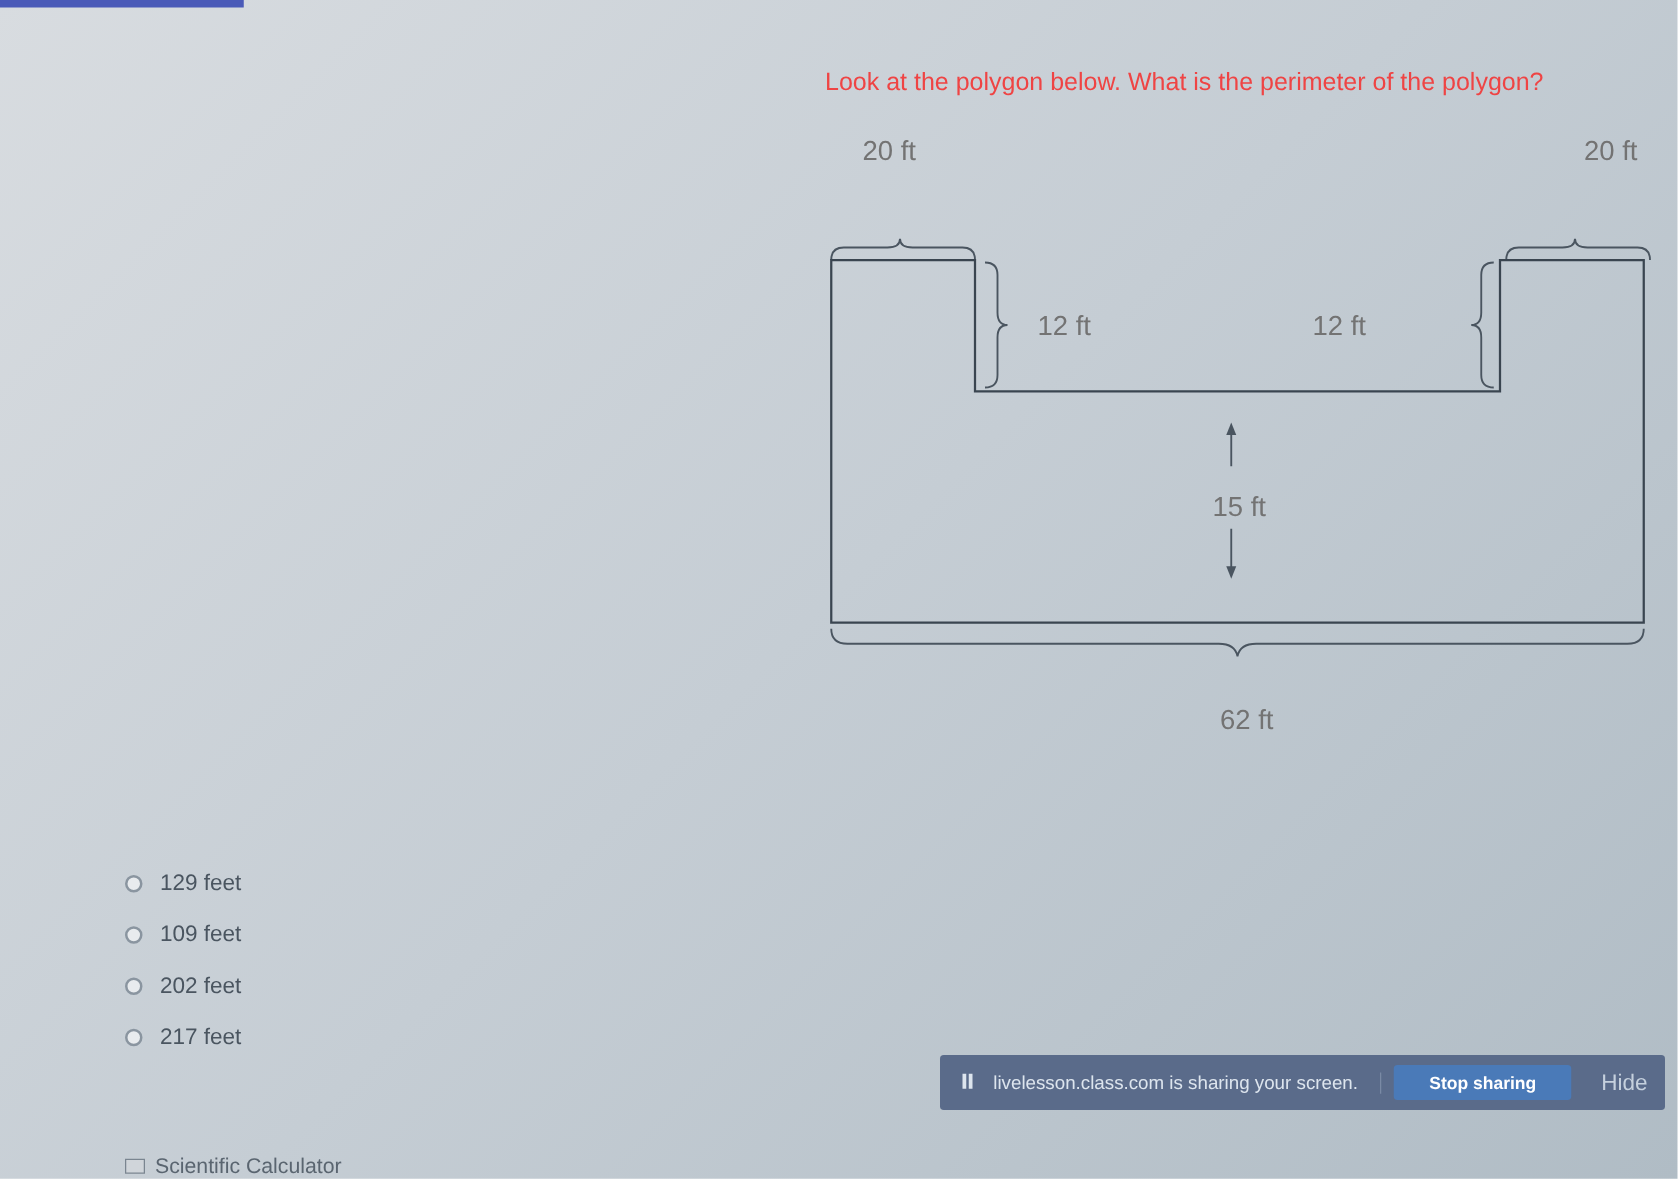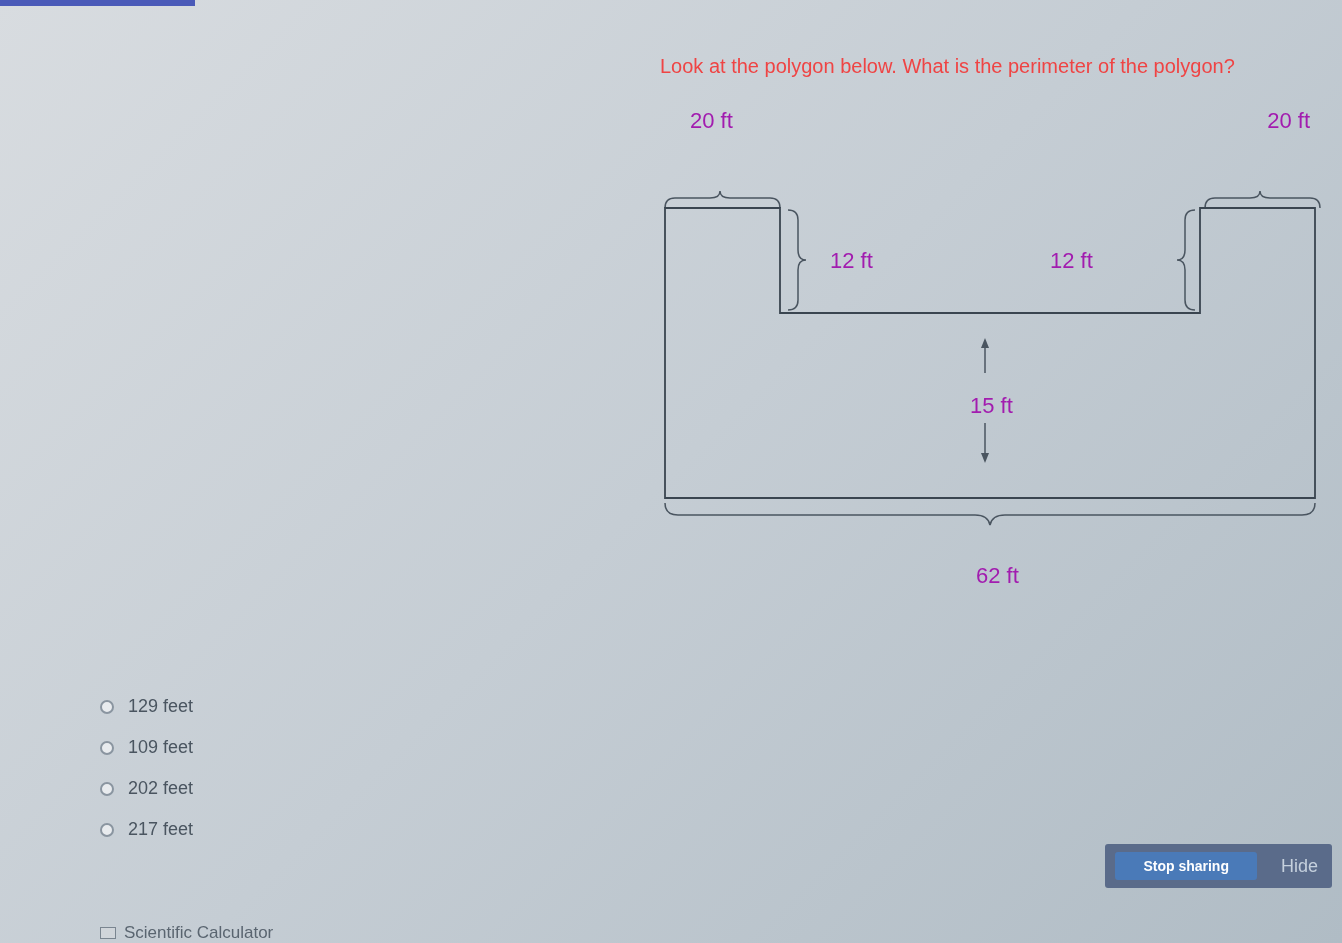--- a/index.html
+++ b/index.html
@@ -31,21 +31,21 @@
       margin-bottom: 20px;
     }
     .diagram-container {
       position: relative;
       width: 680px;
       height: 480px;
     }
     .dim-label {
       position: absolute;
       font-size: 22px;
-      color: #a21caf;
+      color: #737373;
       font-weight: 500;
     }
     .polygon-svg {
       position: absolute;
       top: 80px;
       left: 0;
     }
     .answer-options {
       position: absolute;
       top: 680px;
@@ -187,15 +187,19 @@
     <span class="option-label">217 feet</span>
   </div>
 </div>
 
 <div class="calc-link">
   <div class="calc-icon"></div>
   <span>Scientific Calculator</span>
 </div>
 
 <div class="share-bar">
+  <div class="share-text">
+    <span class="pause-icon"></span>
+    <span>livelesson.class.com is sharing your screen.</span>
+  </div>
   <div class="stop-btn">Stop sharing</div>
   <div class="hide-btn">Hide</div>
 </div>
 
 </body></html>

